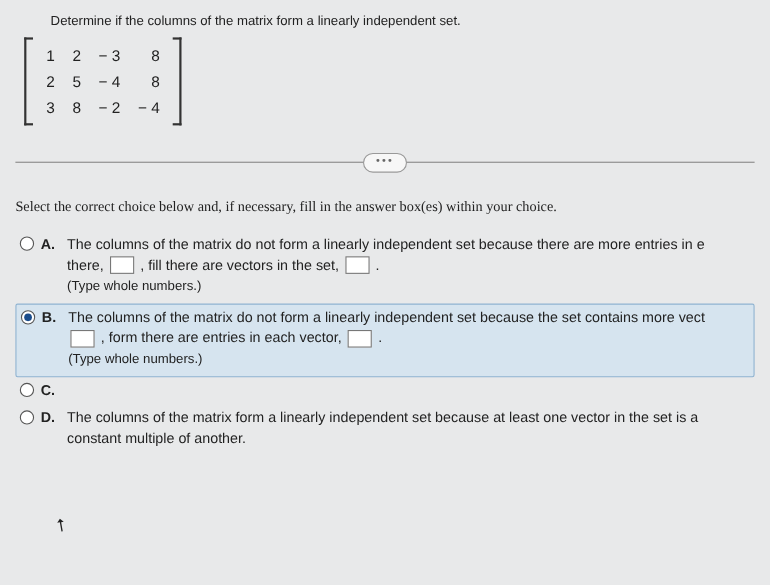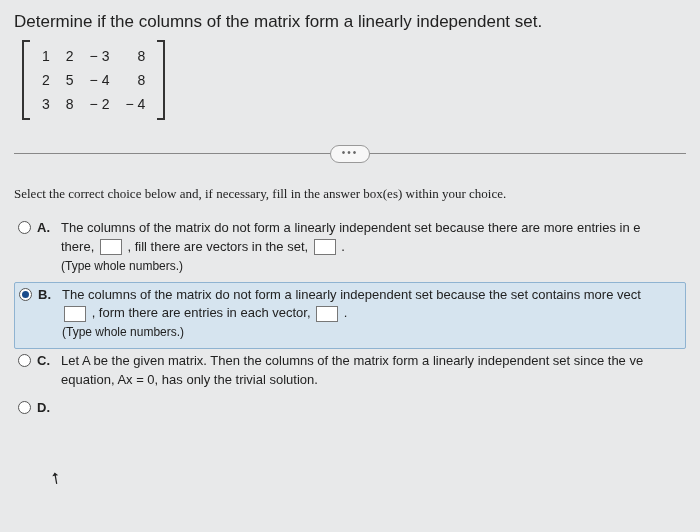--- a/index.html
+++ b/index.html
@@ -7,21 +7,21 @@
     width: 700px;
     height: 532px;
     background: #e8e9ea;
     font-family: Arial, sans-serif;
     font-size: 13px;
     color: #222;
     padding: 12px 14px;
     position: relative;
     overflow: hidden;
   }
-  .prompt { font-size: 17px; margin-bottom: 8px; }
+  .prompt { font-size: 12px; margin-bottom: 8px; margin-left: 32px; }
   .matrix-wrap {
     display: inline-flex;
     margin-left: 8px;
     align-items: stretch;
   }
   .bracket-left, .bracket-right {
     width: 8px;
     border: 2px solid #333;
     border-right: none;
   }
@@ -169,25 +169,25 @@
     <span class="blank"></span>
     <span>.</span><br>
     <span class="hint">(Type whole numbers.)</span>
   </div>
 </div>
 
 
 <div class="choice">
   <div class="radio"></div>
   <div class="letter">C.</div>
-  <div class="ctext">Let A be the given matrix. Then the columns of the matrix form a linearly independent set since the ve equation, Ax = 0, has only the trivial solution.</div>
 </div>
 
 
 <div class="choice">
   <div class="radio"></div>
   <div class="letter">D.</div>
+  <div class="ctext">The columns of the matrix form a linearly independent set because at least one vector in the set is a constant multiple of another.</div>
 </div>
 
 <div class="cursor-icon">⭡</div>
 
 
 
 
 </body></html>

